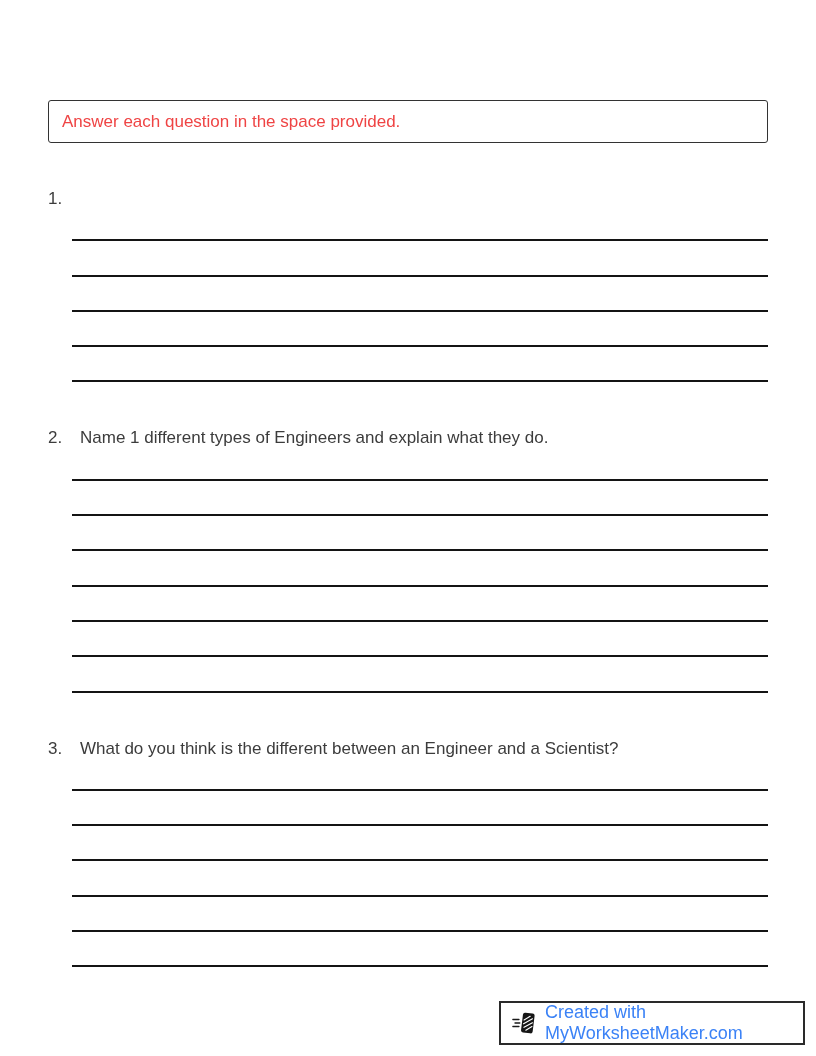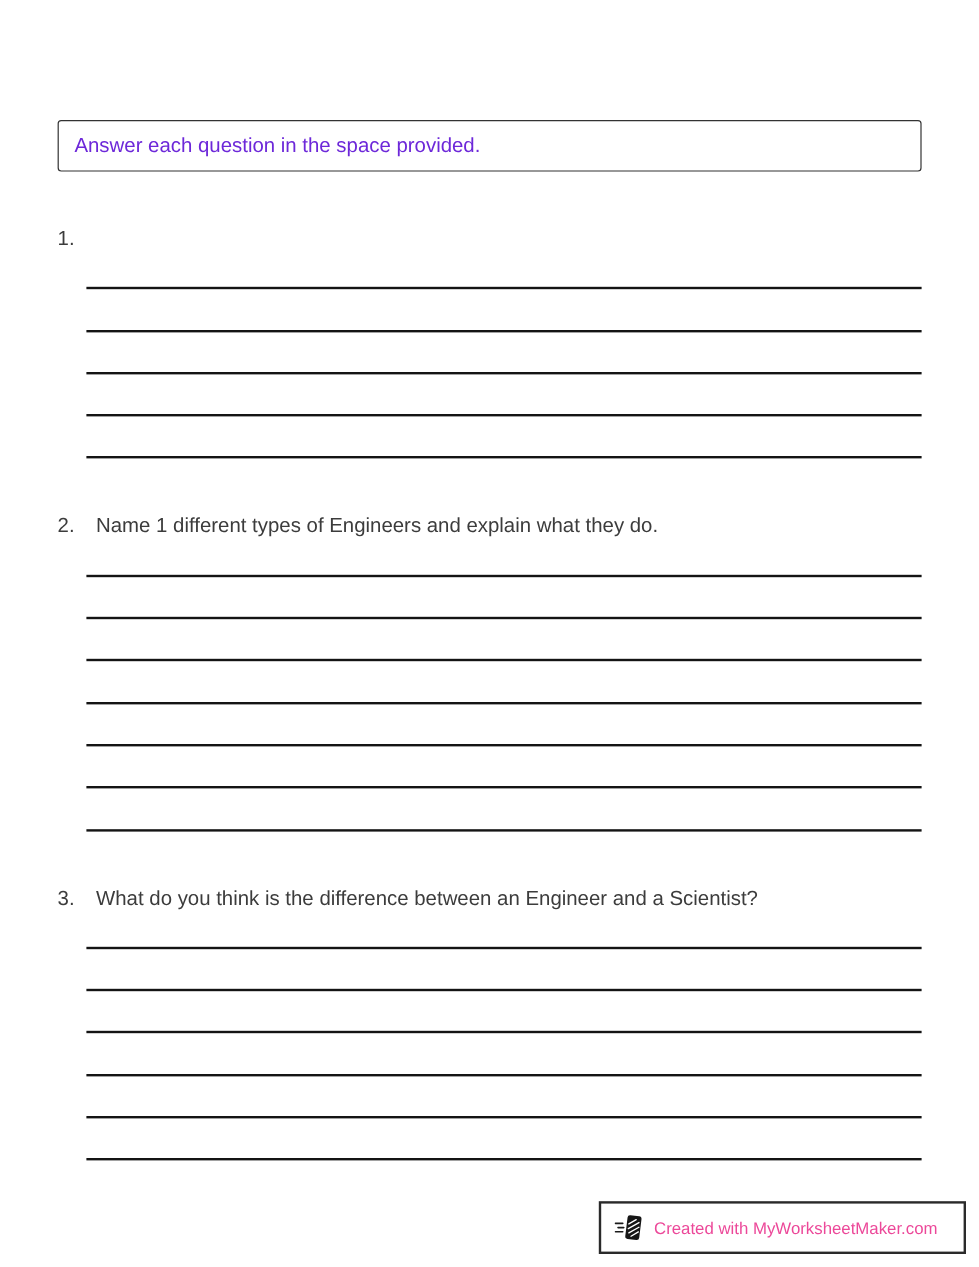--- a/index.html
+++ b/index.html
@@ -19,21 +19,21 @@
   .instruction-box {
     box-sizing: border-box;
     margin: 100px 48px 0 48px;
     height: 43px;
     border: 1.5px solid #333333;
     border-radius: 3px;
     display: flex;
     align-items: center;
     padding: 0 13px;
     font-size: 17px;
-    color: #6d28d9;
+    color: #ef4444;
     background: #ffffff;
   }
   .question {
     margin-top: 44px;
   }
   .question-row {
     display: flex;
     padding-left: 48px;
     padding-right: 40px;
     font-size: 17px;
@@ -58,22 +58,22 @@
     left: 499px;
     top: 1001px;
     width: 306px;
     height: 44px;
     border: 2px solid #2a2a2a;
     background: #ffffff;
     display: flex;
     align-items: center;
     gap: 7px;
     padding: 0 10px 0 11px;
-    font-size: 14px;
-    color: #ec4899;
+    font-size: 18px;
+    color: #3b82f6;
     cursor: pointer;
   }
   .footer-badge .logo {
     display: flex;
     align-items: center;
     flex-shrink: 0;
   }
 </style>
 </head>
 <body>
@@ -108,21 +108,21 @@
           <div class="answer-line"></div>
           <div class="answer-line"></div>
           <div class="answer-line"></div>
           <div class="answer-line"></div>
           <div class="answer-line"></div>
         </div>
       </div>
       <div class="question">
         <div class="question-row">
           <span class="q-num">3.</span>
-          <span class="q-text">What do you think is the difference between an Engineer and a Scientist?</span>
+          <span class="q-text">What do you think is the different between an Engineer and a Scientist?</span>
         </div>
         <div class="answer-lines">
           <div class="answer-line"></div>
           <div class="answer-line"></div>
           <div class="answer-line"></div>
           <div class="answer-line"></div>
           <div class="answer-line"></div>
           <div class="answer-line"></div>
         </div>
       </div>

